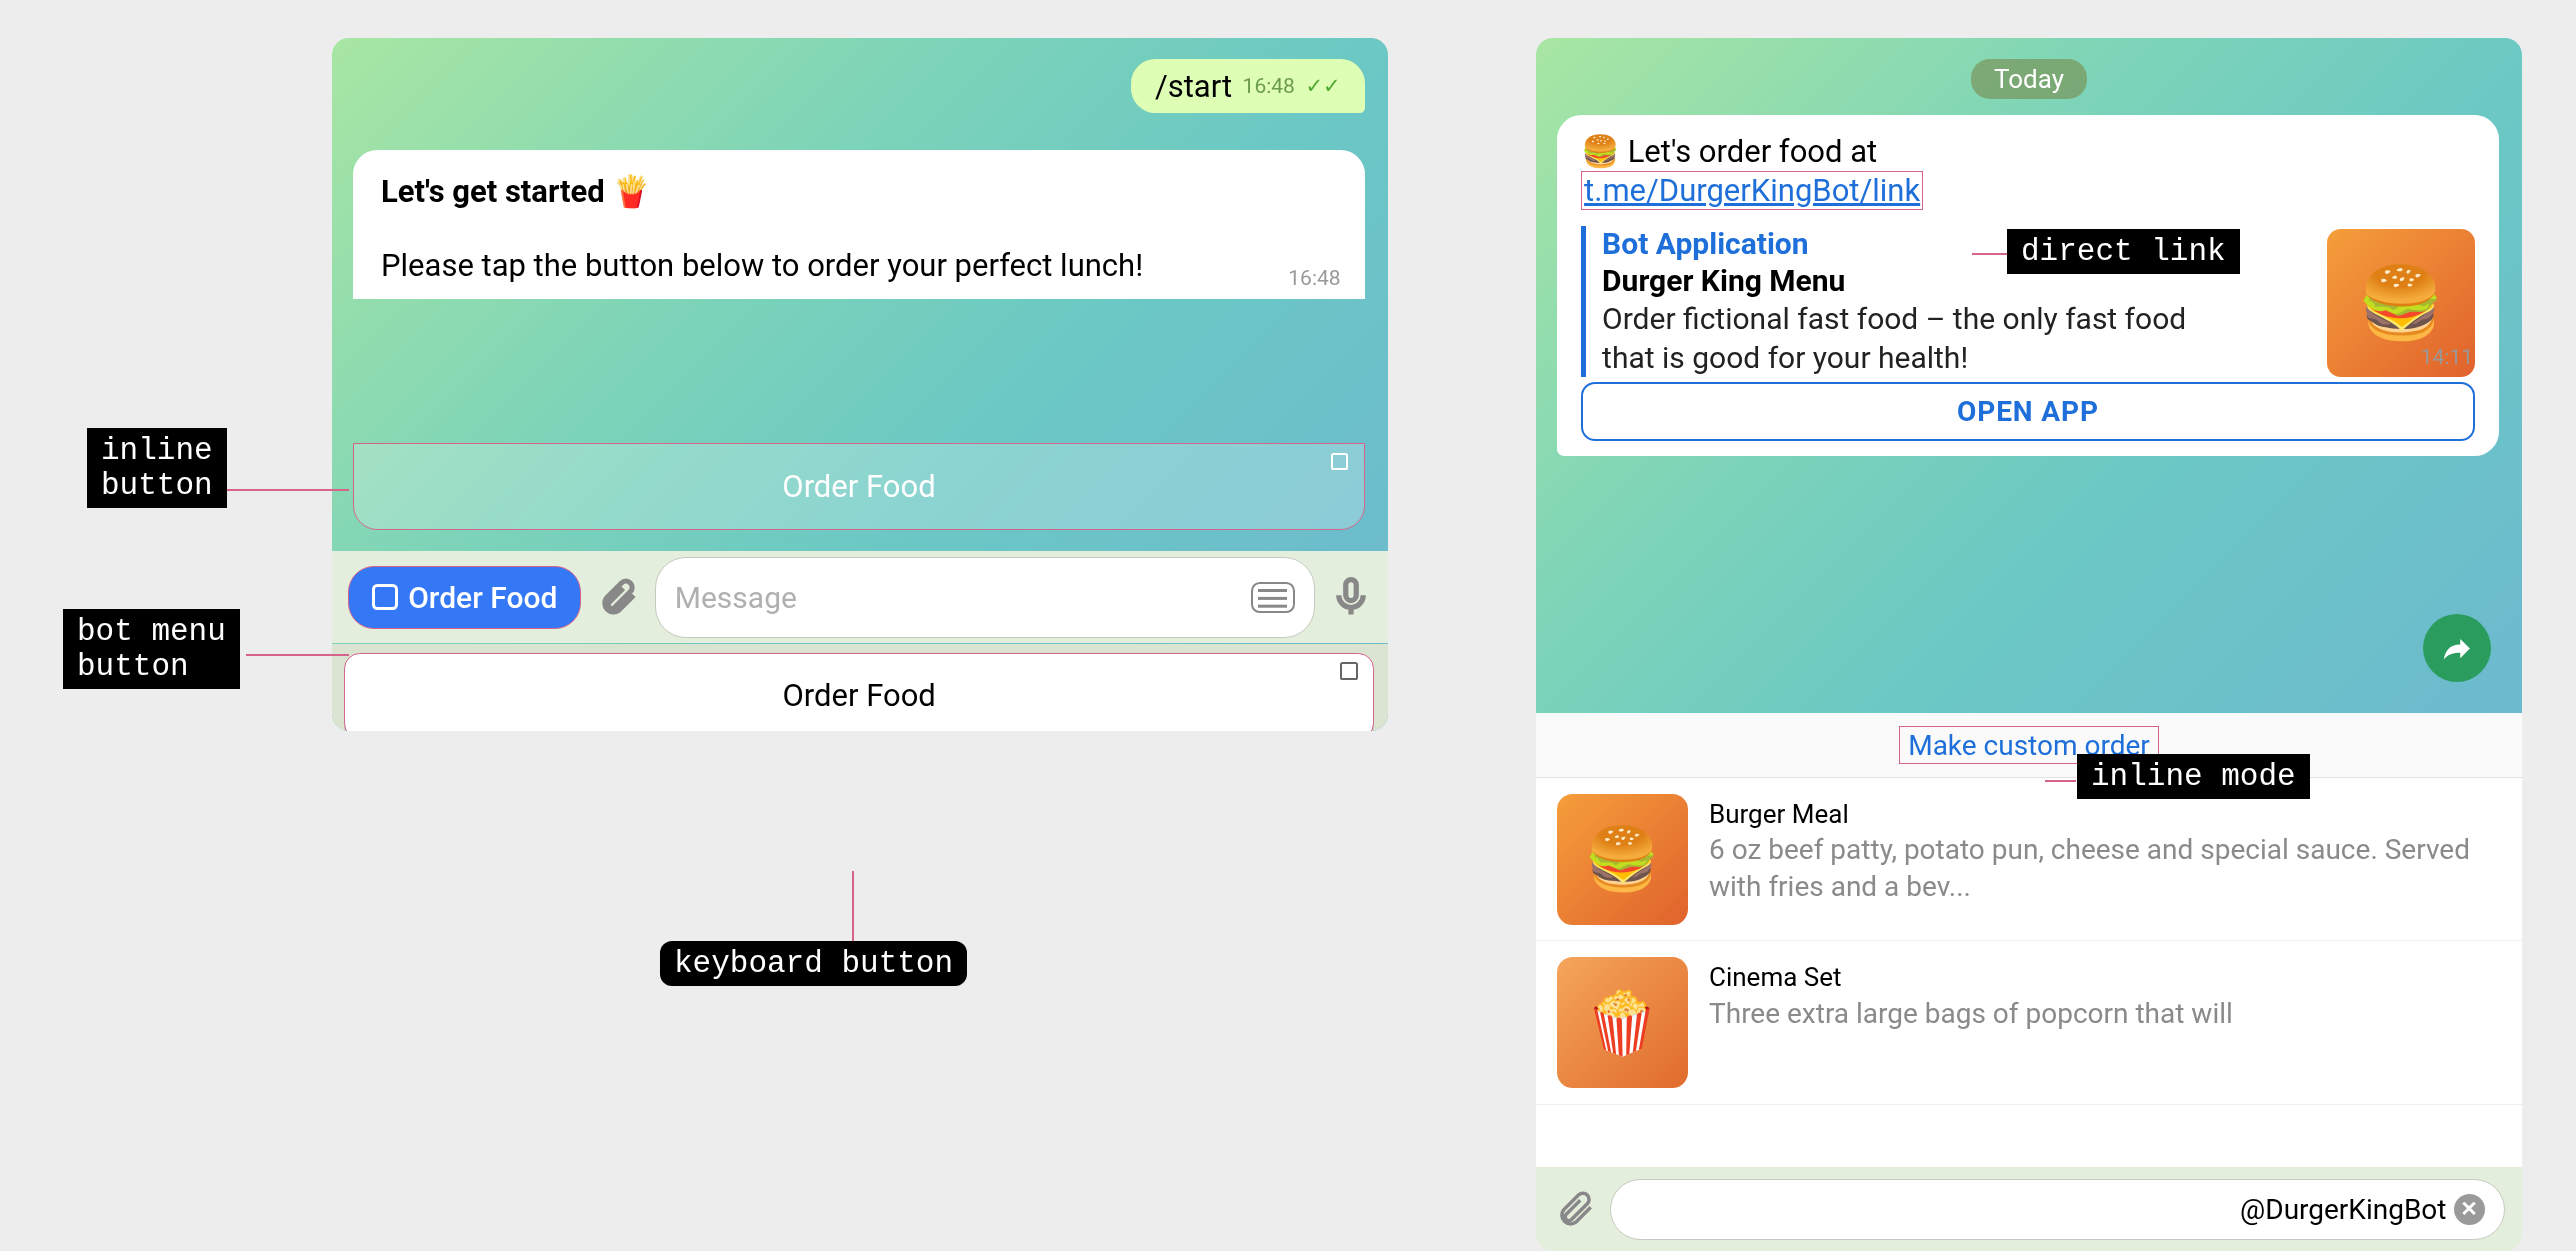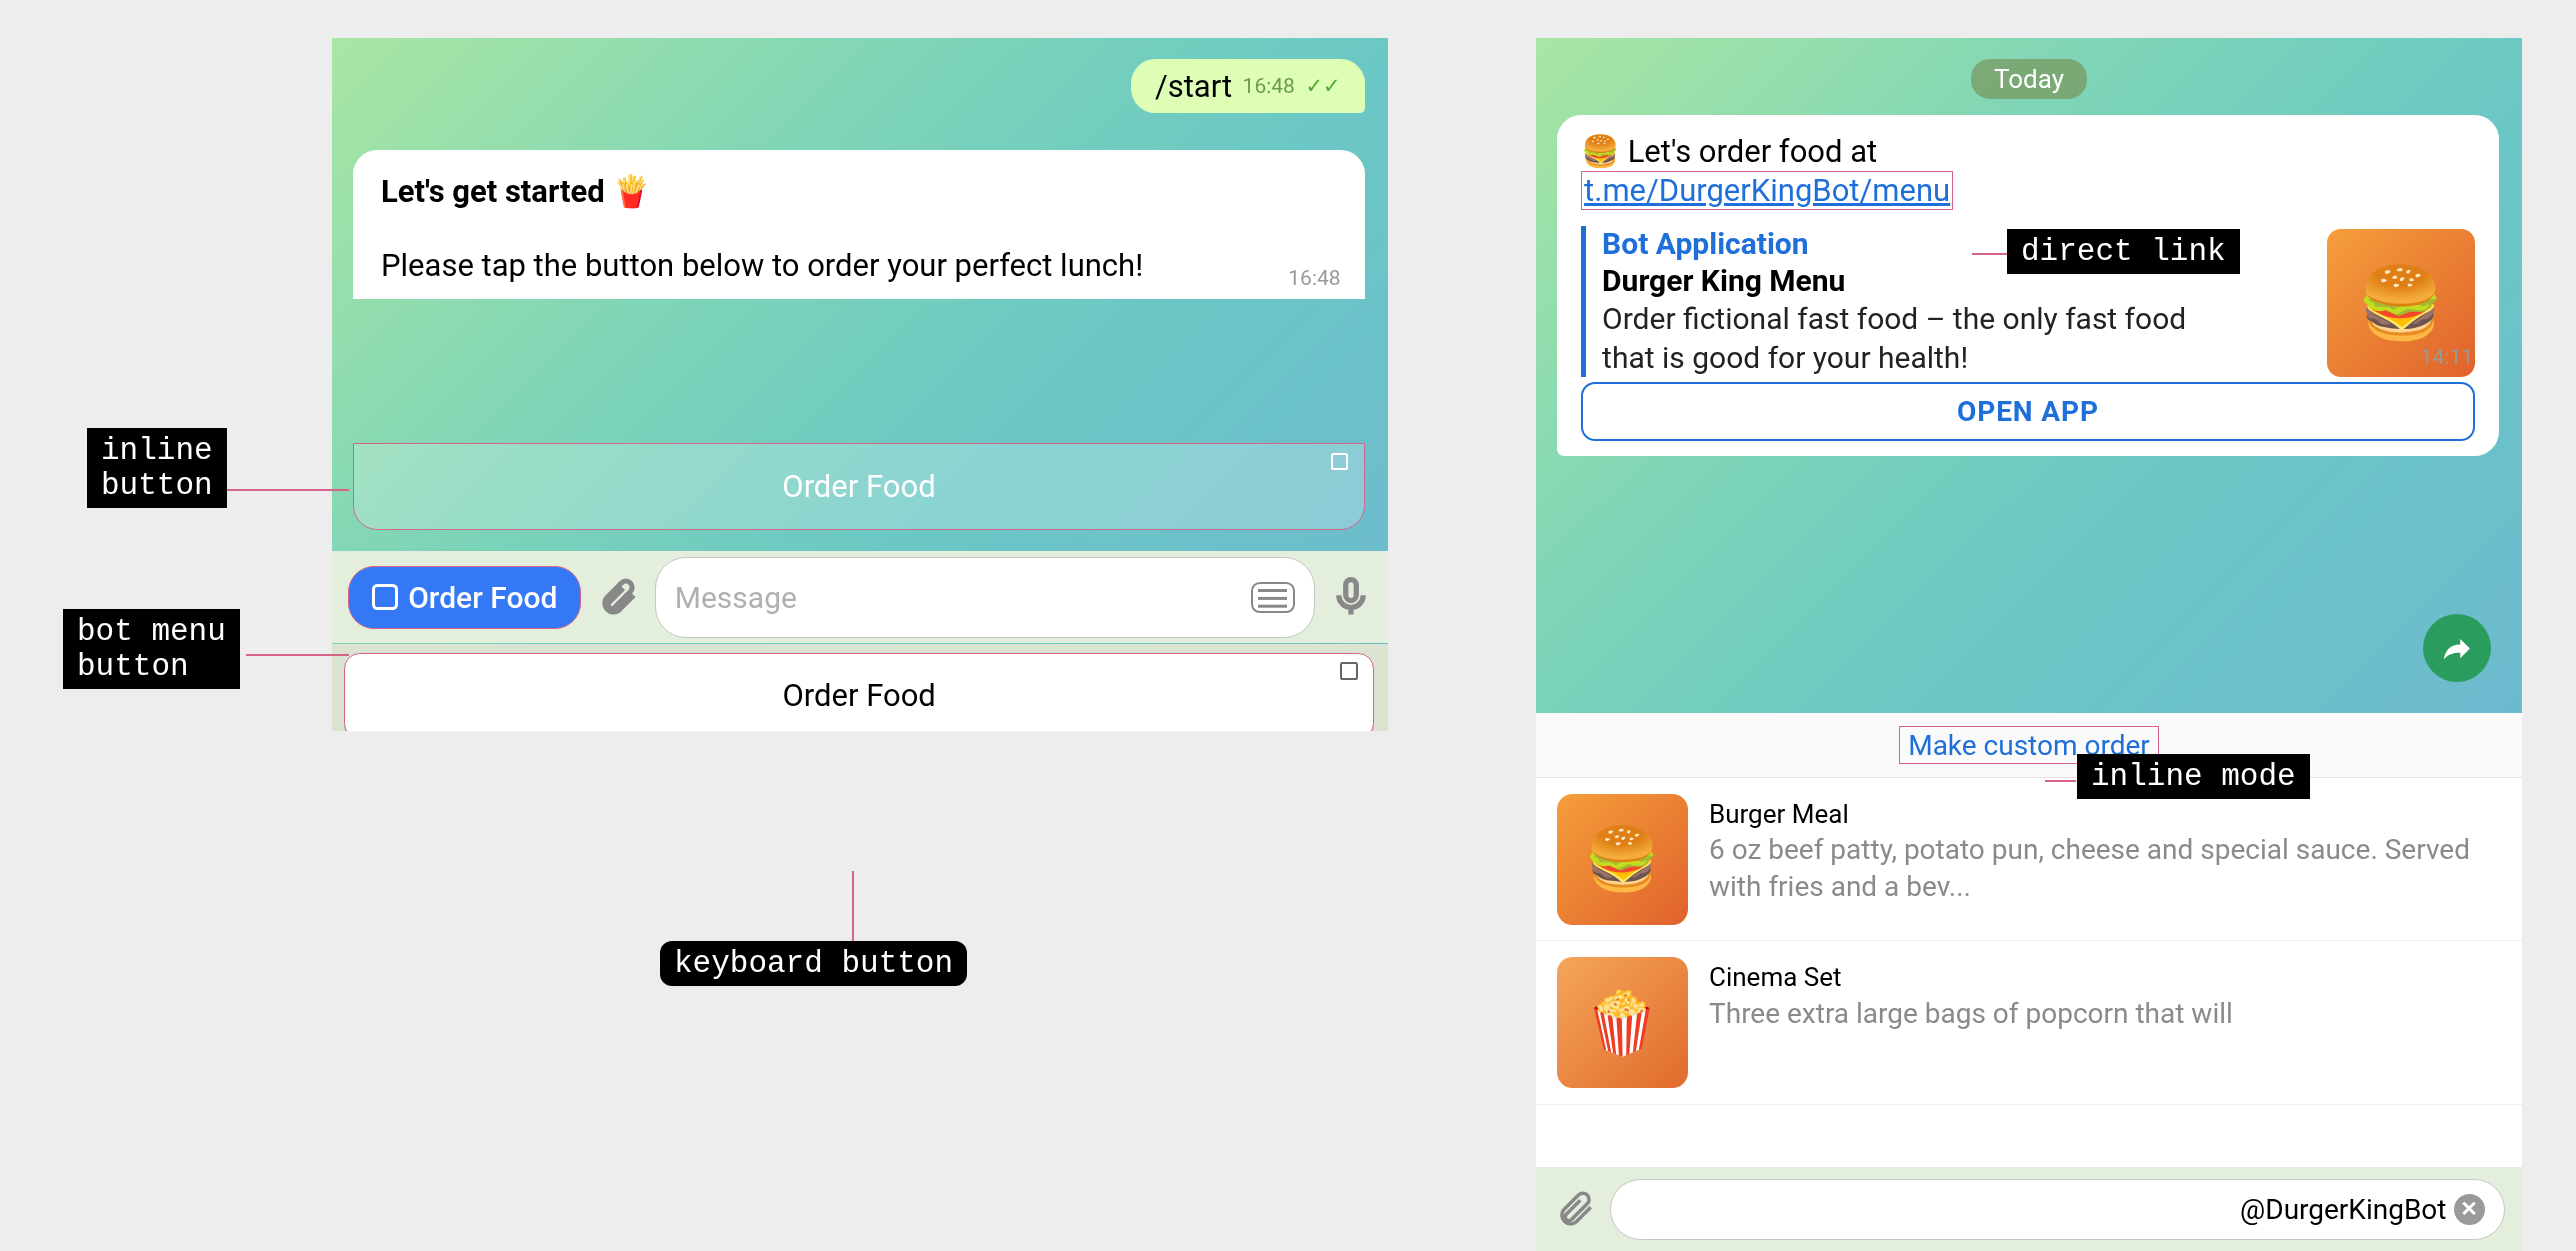--- a/index.html
+++ b/index.html
@@ -6,21 +6,21 @@
   body {
     background: #ededed;
     font-family: -apple-system, BlinkMacSystemFont, "Segoe UI", Roboto, Helvetica, Arial, sans-serif;
     width: 2576px;
     height: 1251px;
     position: relative;
     font-size: 26px;
   }
   .screen {
     position: absolute;
-    border-radius: 0;
+    border-radius: 17px;
     overflow: hidden;
   }
   .chat-bg {
     width: 100%; height: 100%;
     background: linear-gradient(135deg, #a8e6a3 0%, #7dd4b8 35%, #6bc8c4 60%, #6db8d0 100%);
     position: relative;
   }
   
   #screenL { left: 332px; top: 38px; width: 1056px; height: 693px; }
   #screenR { left: 1536px; top: 38px; width: 986px; height: 1213px; }
@@ -260,21 +260,21 @@
   </div>
 </div>
 
 <div id="screenR" class="screen">
   <div class="chat-bg" style="height:738px;padding-left:46px;">
 
     <div class="date-pill">Today</div>
 
     <div class="bubbleR">
       <div class="text1">🍔 Let's order food at</div>
-      <span class="link">t.me/DurgerKingBot/menu</span>
+      <span class="link">t.me/DurgerKingBot/link</span>
       <div class="preview">
         <div class="plabel">Bot Application</div>
         <div class="ptitle">Durger King Menu</div>
         <div class="pdesc">Order fictional fast food – the only fast food that is good for your health!</div>
         <div class="thumb">🍔</div>
       </div>
       <div class="time">14:11</div>
       <div class="open-btn">OPEN APP</div>
     </div>
 

